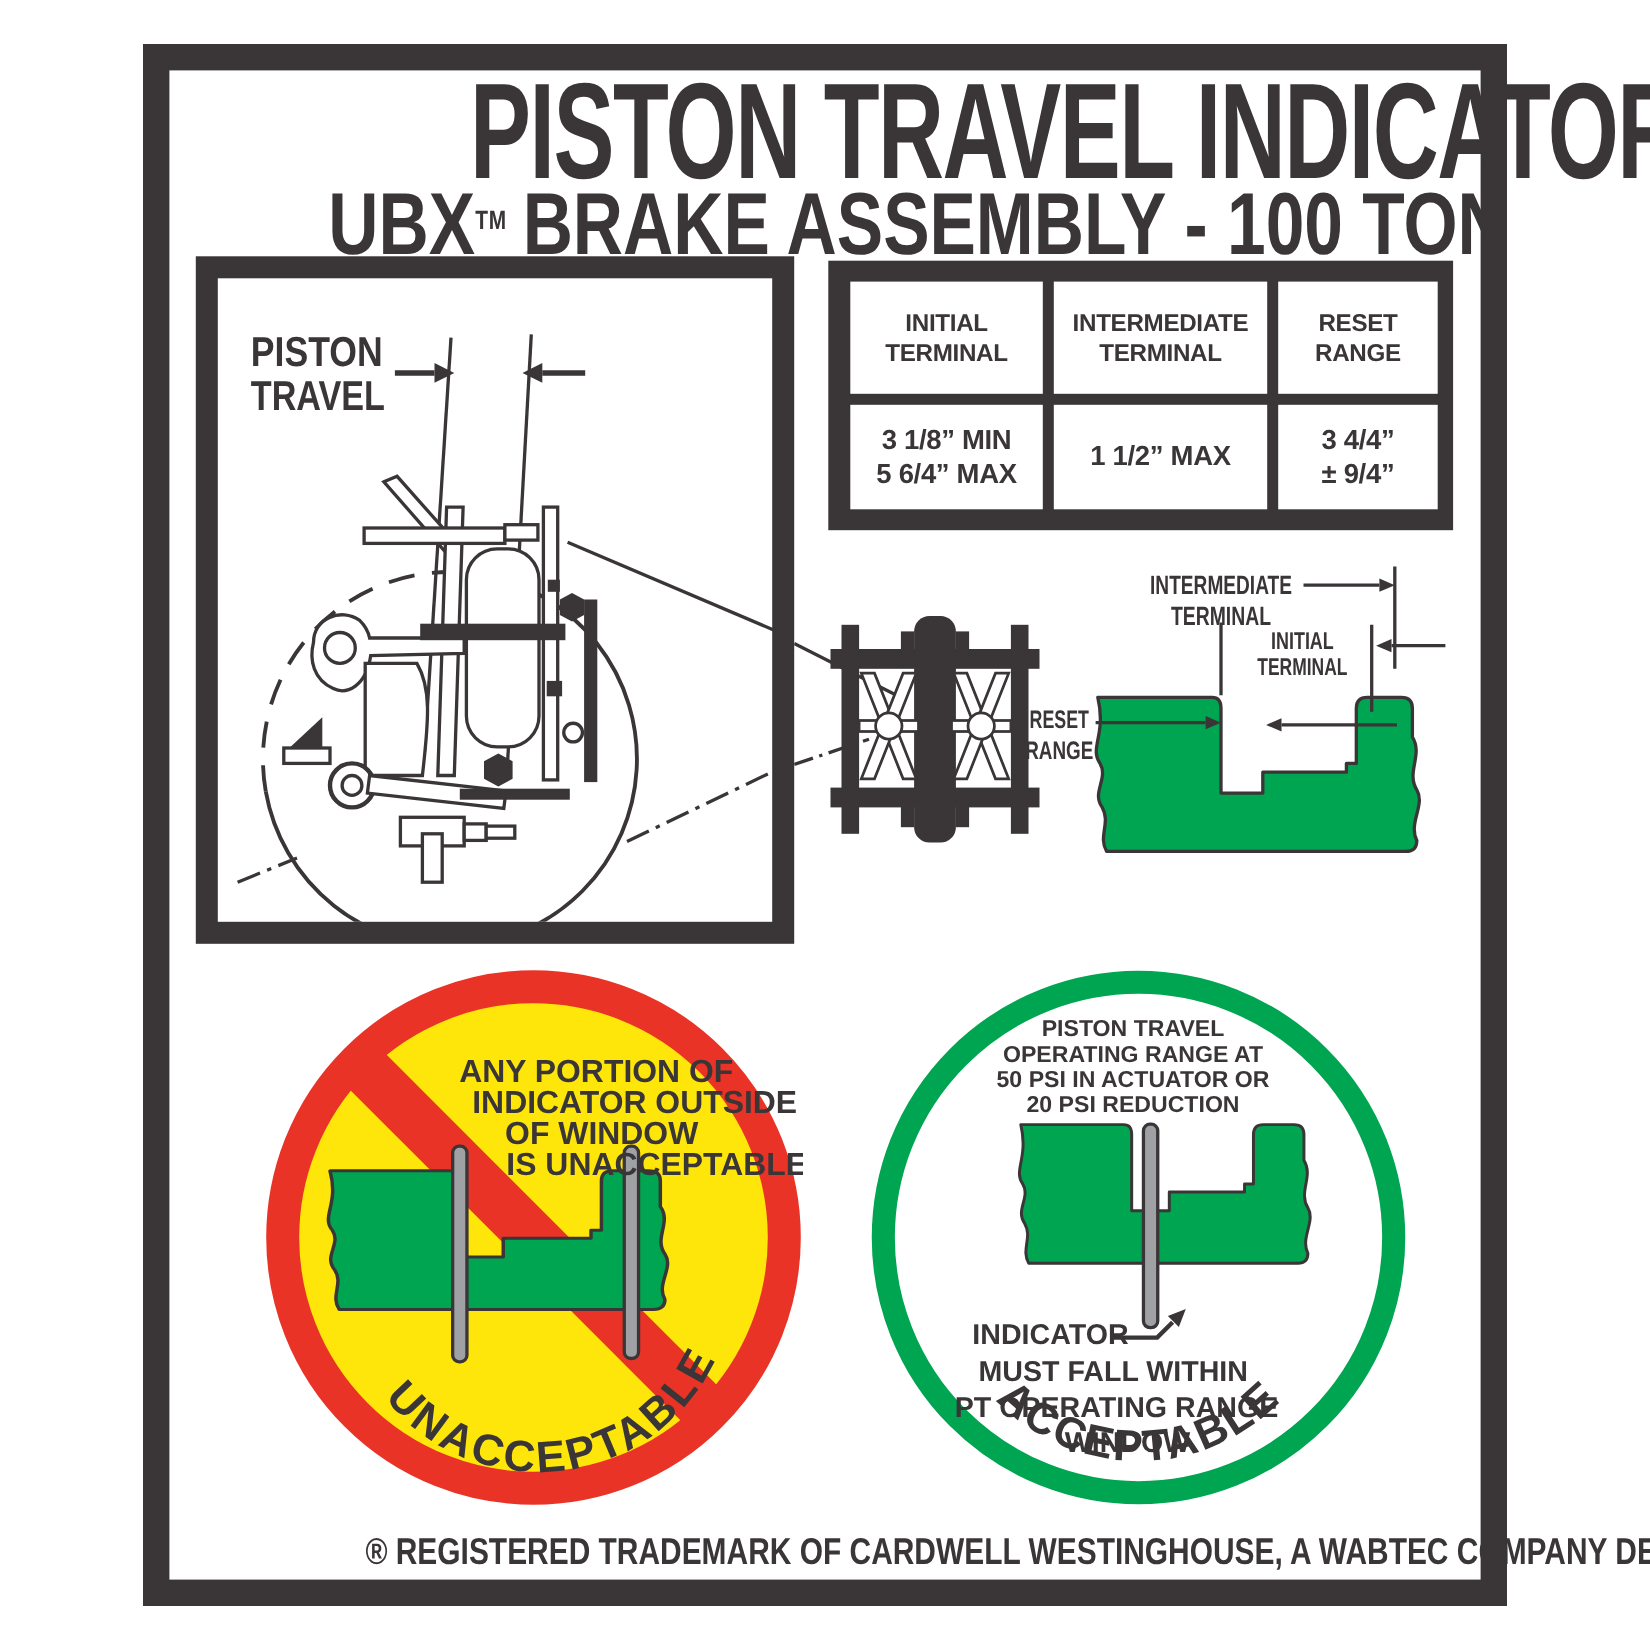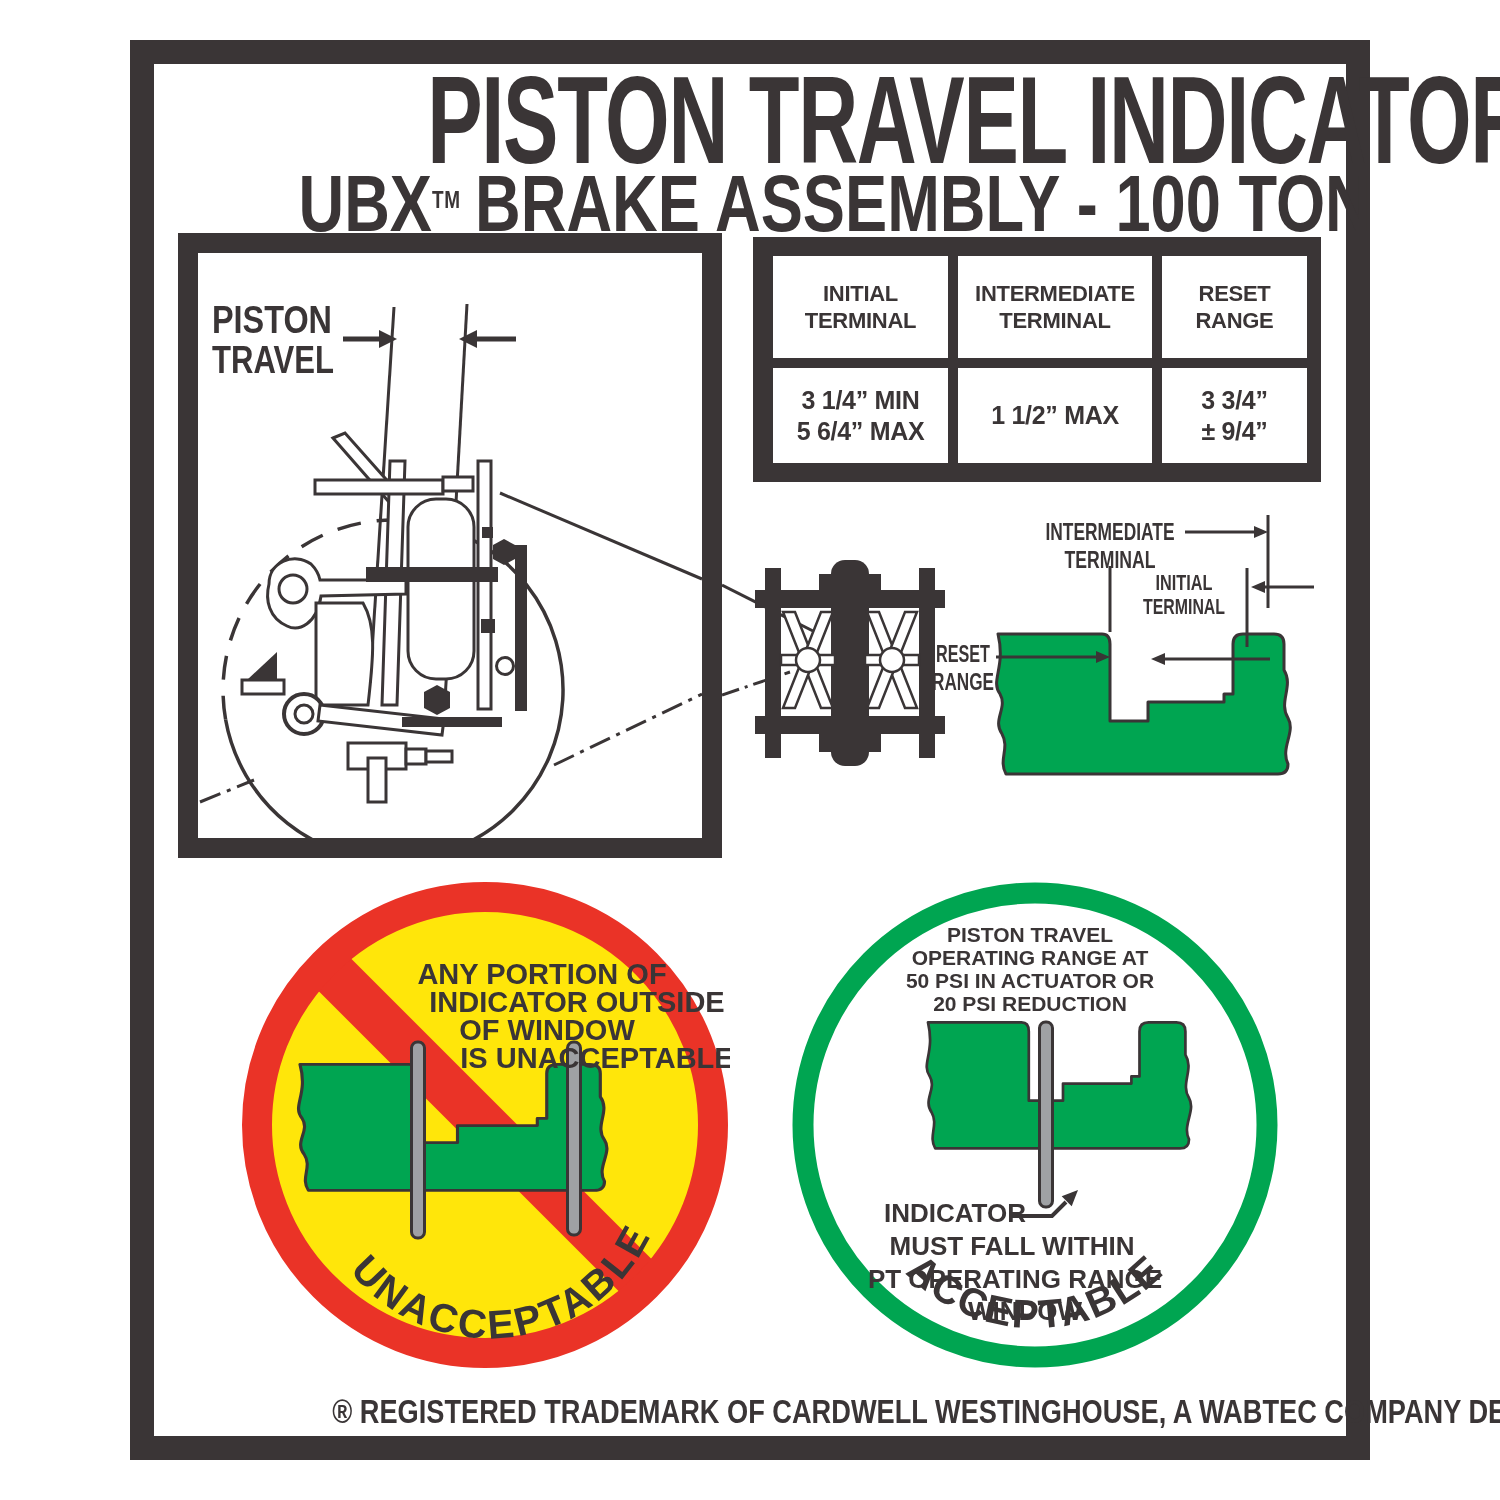--- a/index.html
+++ b/index.html
@@ -13,21 +13,21 @@
   .frame{position:absolute;left:130px;top:40px;width:1240px;height:1420px;
          border:24px solid var(--ink);background:var(--paper);}
   .hdr{position:absolute;left:156px;width:1188px;text-align:center;white-space:nowrap;}
   .title-line{top:58px;font-size:124px;font-weight:bold;line-height:1;}
   .title-line .squeeze{display:inline-block;transform:scaleX(0.67);transform-origin:50% 50%;letter-spacing:-2px;}
   .subtitle-line{top:164px;font-size:80px;font-weight:bold;line-height:1;text-align:center;}
   .subtitle-line .squeeze{display:inline-block;transform:scaleX(0.79);transform-origin:50% 50%;}
   .subtitle-line sup{font-size:0.30em;vertical-align:0.95em;letter-spacing:1px;}
   .subtitle-line .rest{margin-left:18px;}
   .leftbox{position:absolute;left:178px;top:233px;width:544px;height:625px;
-           border:20px solid var(--ink);background:var(--paper);}
+           border:20px solid var(--ink);background:var(--paper);padding-left:16px;}
   .leftbox svg{display:block;width:504px;height:585px;}
   .spec-table{position:absolute;left:753px;top:237px;width:568px;height:245px;
               background:var(--ink);display:grid;
               grid-template-columns:175px 194px 145px;grid-template-rows:102px 95px;
               column-gap:10px;row-gap:10px;padding:19px 14px 19px 20px;}
   .spec-cell{background:var(--paper);display:flex;flex-direction:column;
              align-items:center;justify-content:center;text-align:center;}
   .spec-cell .hl{font-weight:bold;font-size:22px;line-height:27px;letter-spacing:-0.3px;}
   .spec-cell .vl{font-weight:bold;font-size:25px;line-height:31px;letter-spacing:-0.3px;}
   .midfig{position:absolute;left:722px;top:480px;width:622px;height:350px;}
@@ -126,28 +126,28 @@
     </div>
     <div class="spec-cell">
       <span class="hl">INTERMEDIATE</span>
       <span class="hl">TERMINAL</span>
     </div>
     <div class="spec-cell">
       <span class="hl">RESET</span>
       <span class="hl">RANGE</span>
     </div>
     <div class="spec-cell">
-      <span class="vl">3 1/4” MIN</span>
+      <span class="vl">3 1/8” MIN</span>
       <span class="vl">5 6/4” MAX</span>
     </div>
     <div class="spec-cell">
       <span class="vl">1 1/2” MAX</span>
     </div>
     <div class="spec-cell">
-      <span class="vl">3 3/4”</span>
+      <span class="vl">3 4/4”</span>
       <span class="vl">± 9/4”</span>
     </div>
   </div>
 
   <div class="midfig">
     <svg viewBox="0 0 622 350">
       <g stroke="var(--ink,#3A3536)" stroke-width="3">
         <line x1="0" y1="105" x2="93" y2="152"></line>
         <line x1="0" y1="215" x2="68" y2="192" stroke-dasharray="18 6 3 6"></line>
       </g>

